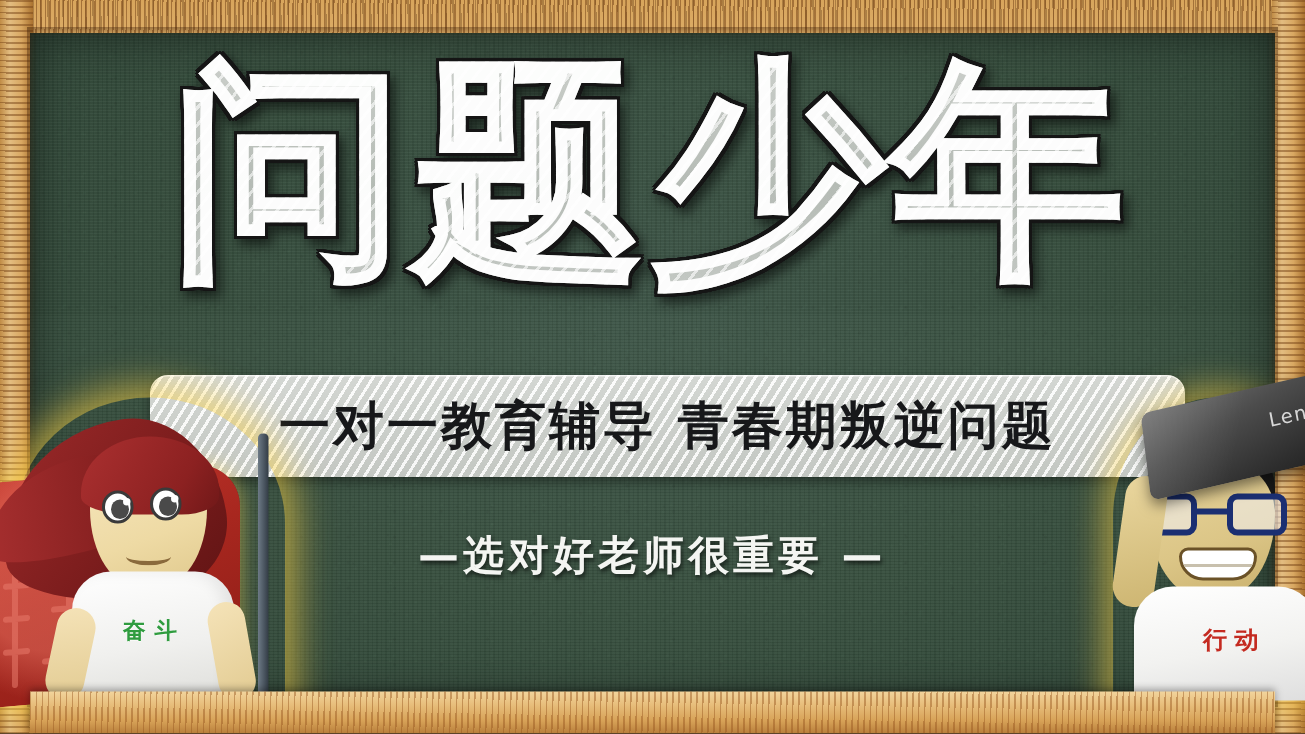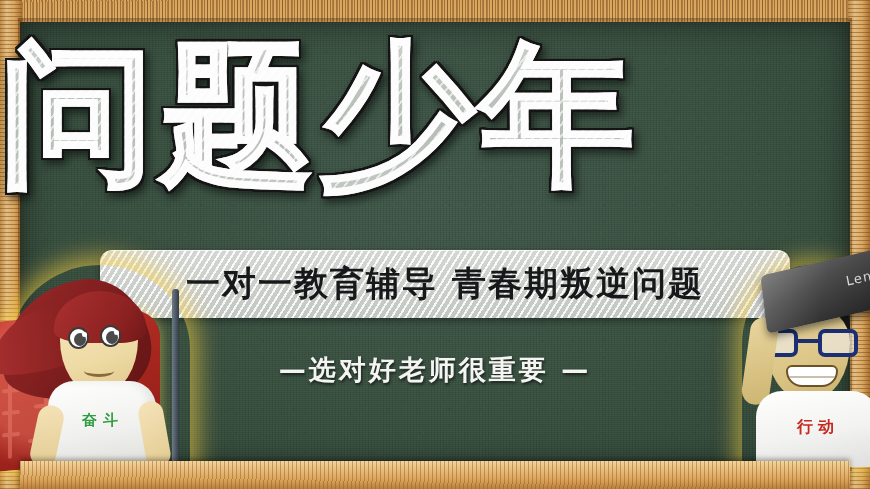--- a/index.html
+++ b/index.html
@@ -72,21 +72,21 @@
         rgba(150,85,30,.45) 0px, rgba(150,85,30,.45) 1px,
         rgba(0,0,0,0) 1px, rgba(0,0,0,0) 4px),
       linear-gradient(180deg,#f2d49c 0%,#e8bf7d 30%,#d7a257 70%,#b87f3c 100%);
     box-shadow:0 -2px 5px rgba(0,0,0,.35);
     z-index:6;
   }
 
   
   .title {
     position:absolute; left:0; right:0; top:34px;
-    text-align:left; z-index:3;
+    text-align:center; z-index:3;
     font-family:"DejaVu Sans", sans-serif;
     font-size:154px; line-height:1.05; font-weight:bold;
     letter-spacing:6px;
     color:#c9cdc9;
     background-image:
       repeating-linear-gradient(128deg,
         rgba(255,255,255,.55) 0px, rgba(255,255,255,.55) 2px,
         rgba(170,176,170,.25) 2px, rgba(170,176,170,.25) 7px),
       linear-gradient(180deg,#d7dad6 0%,#b9bfb9 55%,#cdd1cd 100%);
     -webkit-background-clip:text; background-clip:text;
@@ -329,22 +329,22 @@
   }
   .b2-grin .teethline {
     position:absolute; left:0; right:0; top:9px; height:2px; background:#c8c0ad;
   }
   .b2-body {
     position:absolute; left:16px; top:126px; width:122px; height:76px;
     background:linear-gradient(170deg,#ffffff 0%,#f2f2f0 55%,#dedede 100%);
     border-radius:26px 26px 6px 6px;
   }
   .b2-shirt-text {
-    position:absolute; left:38px; top:152px; width:80px;
-    text-align:center; font-size:16px; font-weight:bold;
+    position:absolute; left:24px; top:152px; width:80px;
+    text-align:right; font-size:16px; font-weight:bold;
     color:#c42a20; letter-spacing:5px;
     font-family:"DejaVu Sans", sans-serif;
   }
   .b2-arm {
     position:absolute; left:6px; top:52px; width:28px; height:88px;
     background:linear-gradient(160deg,#ead79f,#cdb571);
     border-radius:14px; transform:rotate(8deg);
   }
 </style>
 </head>

